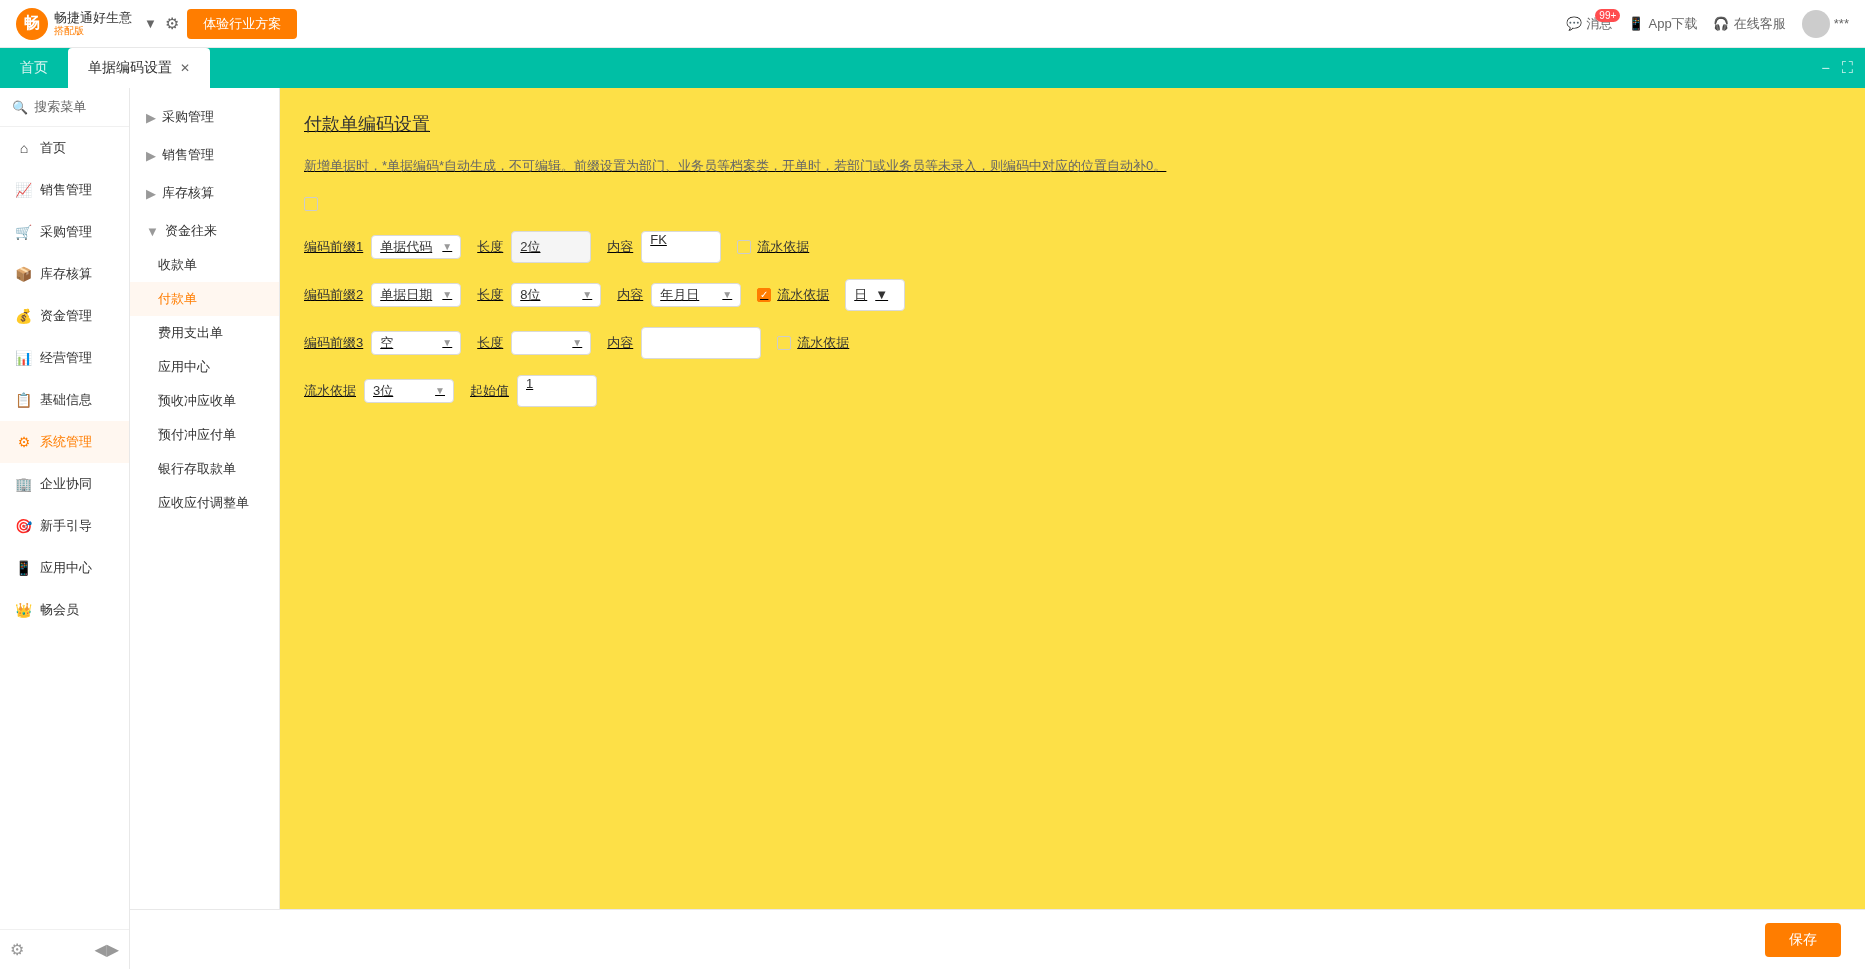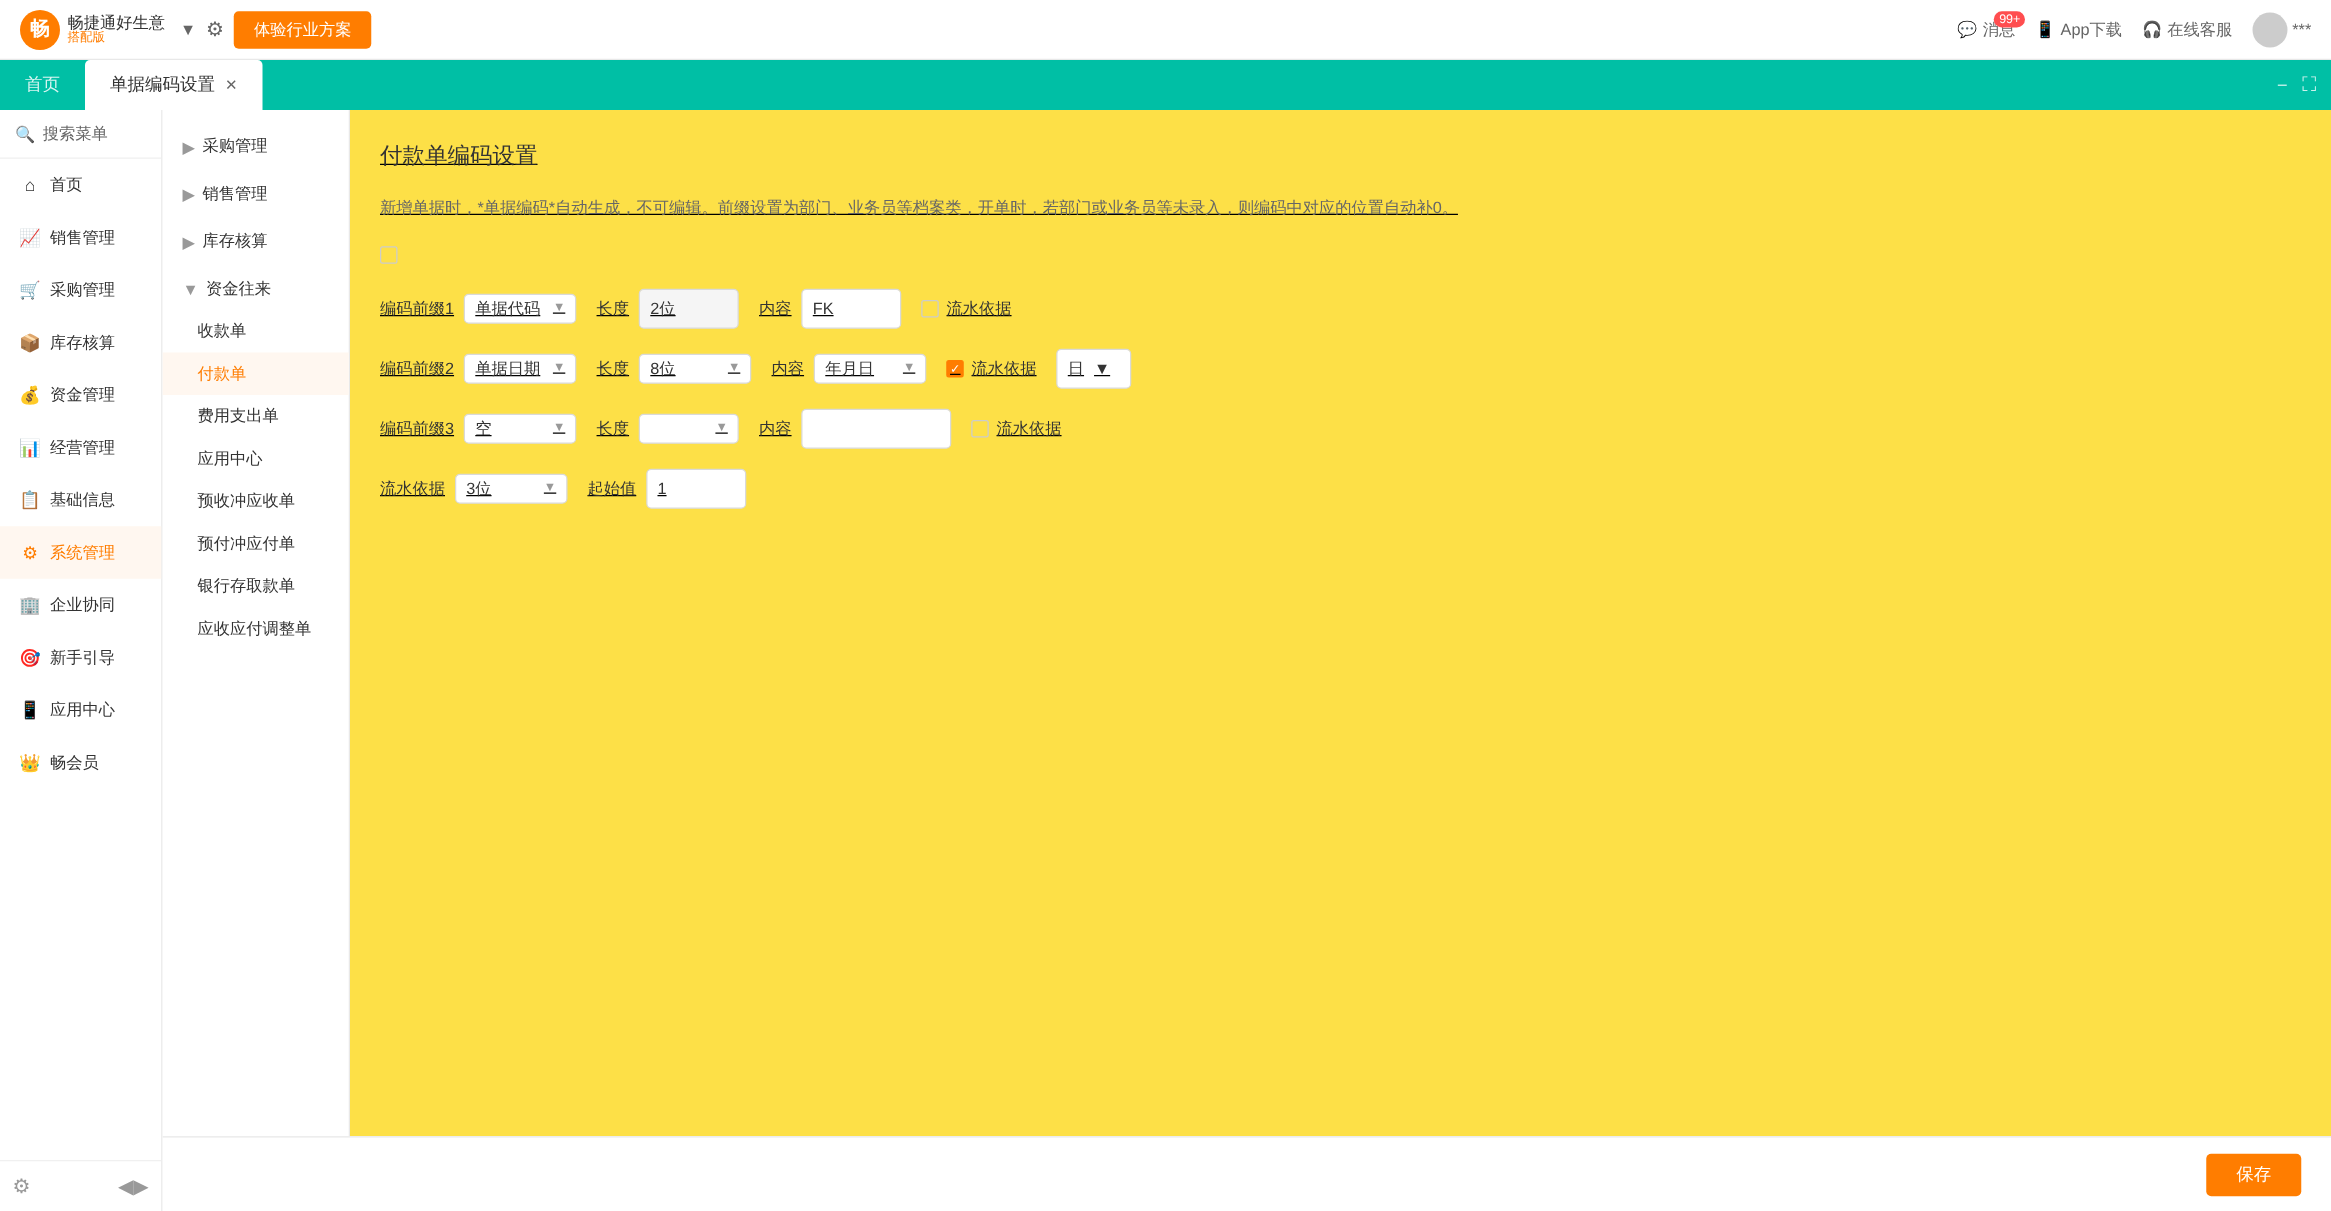--- a/index.html
+++ b/index.html
@@ -100,21 +100,21 @@
 
     
     .form-grid { display: flex; flex-direction: column; gap: 16px; }
     .form-row { display: flex; align-items: center; gap: 16px; }
     .form-field { display: flex; align-items: center; gap: 8px; }
     .field-label { font-size: 13px; color: #333; white-space: nowrap; }
     .select-box { height: 24px; border: 1px solid #d9d9d9; border-radius: 4px; padding: 0 8px; display: flex; align-items: center; gap: 8px; cursor: pointer; background: #fff; font-size: 13px; color: #333; min-width: 90px; }
     .select-box .caret { margin-left: auto; color: #999; font-size: 10px; }
     .input-box { height: 32px; border: 1px solid #d9d9d9; border-radius: 4px; padding: 0 8px; font-size: 13px; color: #333; min-width: 80px; background: #f5f5f5; display: flex; align-items: center; }
     .content-label { font-size: 13px; color: #333; white-space: nowrap; }
-    .content-input { height: 32px; border: 1px solid #d9d9d9; border-radius: 4px; padding: 0 8px; font-size: 13px; color: #333; min-width: 80px; background: #fff; display: flex; align-items: center; }
+    .content-input { height: 32px; border: 1px solid #d9d9d9; border-radius: 4px; padding: 0 8px; font-size: 13px; color: #333; min-width: 80px; background: #fff; display: flex; align-items: flex-start; }
     .checkbox-inline { display: flex; align-items: center; gap: 6px; font-size: 13px; color: #333; }
     .checkbox-checked { width: 14px; height: 14px; border: 1px solid #ff7d00; border-radius: 2px; background: #ff7d00; display: flex; align-items: center; justify-content: center; color: white; font-size: 10px; }
     .select-small { height: 32px; border: 1px solid #d9d9d9; border-radius: 4px; padding: 0 8px; display: flex; align-items: center; gap: 8px; cursor: pointer; background: #fff; font-size: 13px; color: #333; min-width: 60px; }
 
     
     .separator-row { display: flex; align-items: center; gap: 16px; margin-top: 8px; }
     .separator-label { font-size: 13px; color: #333; }
     .separator-options { display: flex; align-items: center; gap: 16px; }
     .separator-item { display: flex; align-items: center; gap: 6px; font-size: 13px; color: #333; cursor: pointer; }
 

